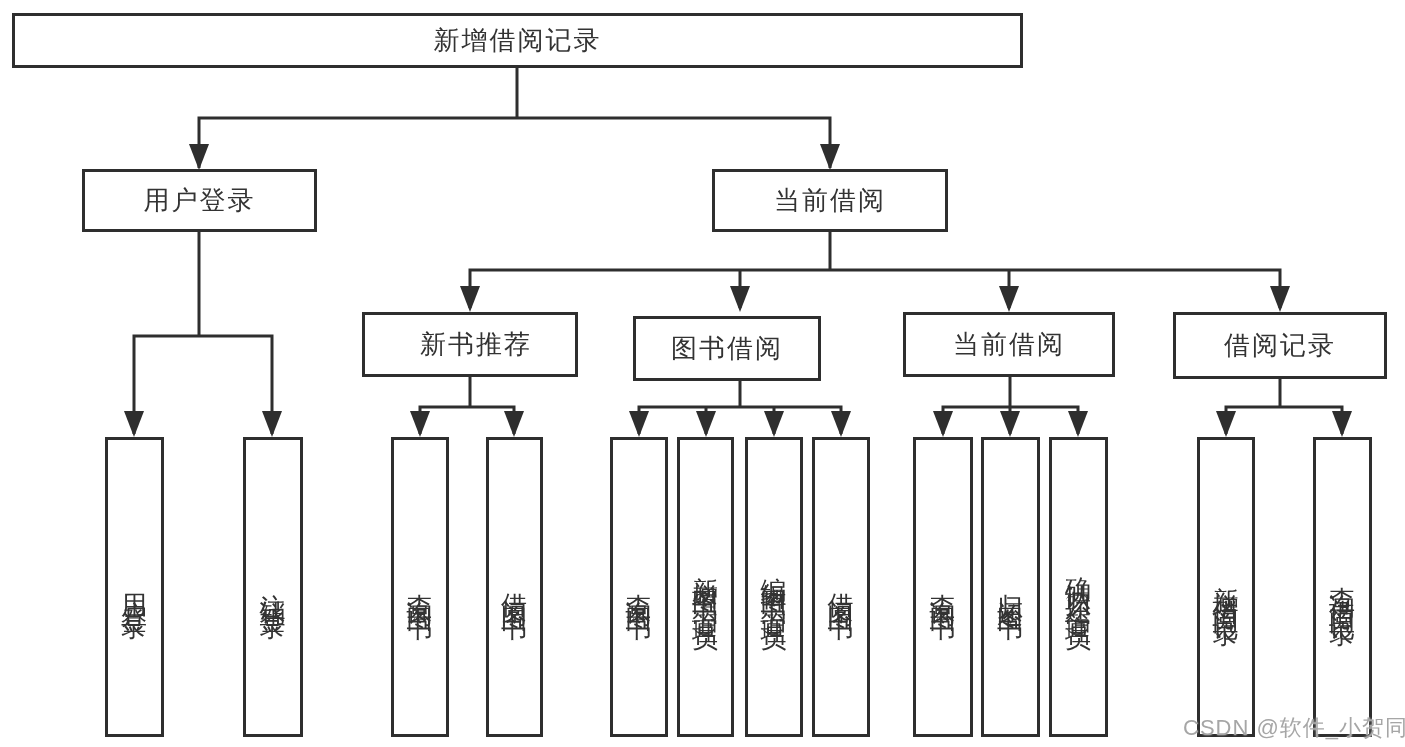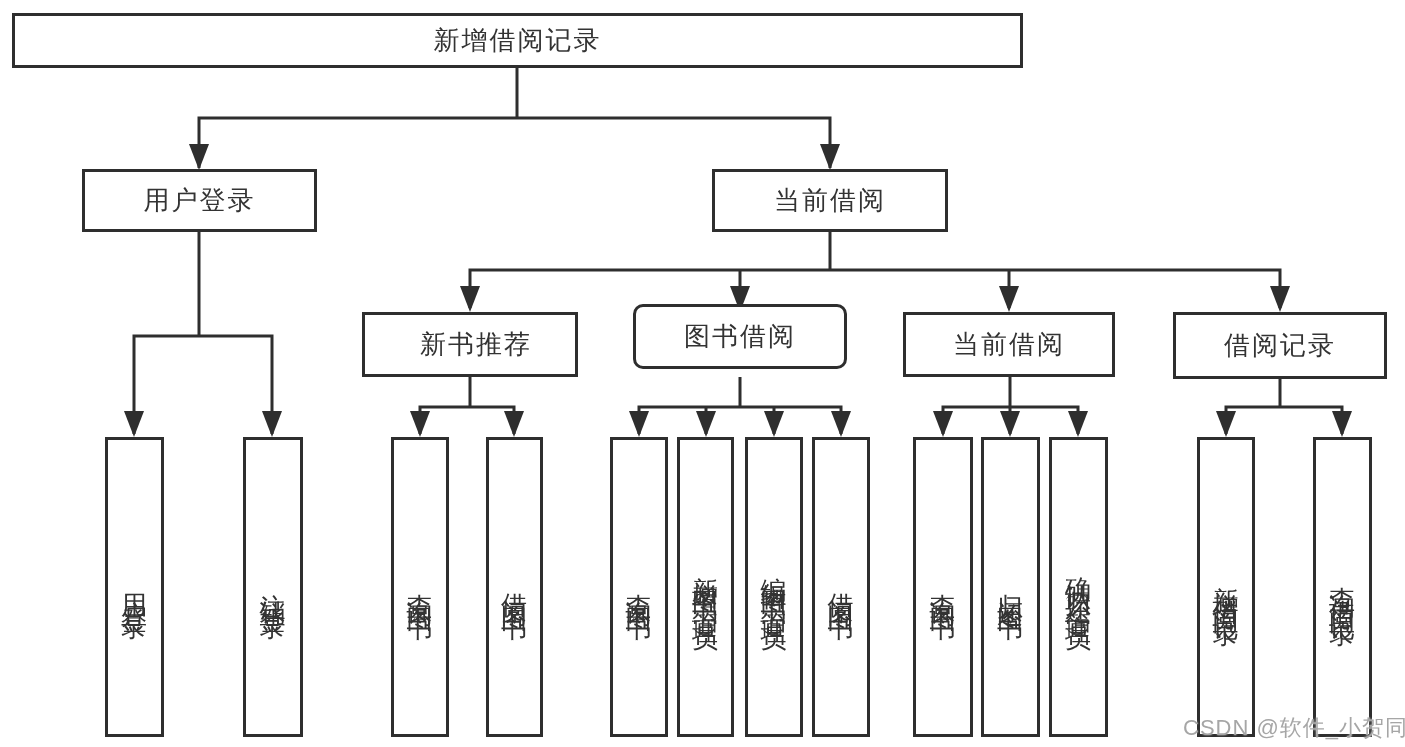--- a/index.html
+++ b/index.html
@@ -120,21 +120,21 @@
       <polygon points="1332,411 1352,411 1342,437"></polygon>
     </g>
   </svg>
 
   <div class="node" style="left:12px;top:13px;width:1011px;height:55px;">新增借阅记录</div>
 
   <div class="node" style="left:82px;top:169px;width:235px;height:63px;">用户登录</div>
   <div class="node" style="left:712px;top:169px;width:236px;height:63px;">当前借阅</div>
 
   <div class="node" style="left:362px;top:312px;width:216px;height:65px;padding-left:12px;">新书推荐</div>
-  <div class="node" style="left:633px;top:304px;width:214px;height:65px;border-radius:10px;">图书借阅</div>
+  <div class="node" style="left:633px;top:316px;width:188px;height:65px;">图书借阅</div>
   <div class="node" style="left:903px;top:312px;width:212px;height:65px;text-align:right;">当前借阅</div>
   <div class="node" style="left:1173px;top:312px;width:214px;height:67px;">借阅记录</div>
 
   <div class="leaf" style="left:105px;width:59px;">
     <span class="vtext">用户登录</span>
   </div>
   <div class="leaf" style="left:243px;width:60px;">
     <span class="vtext">注销登录</span>
   </div>
 

